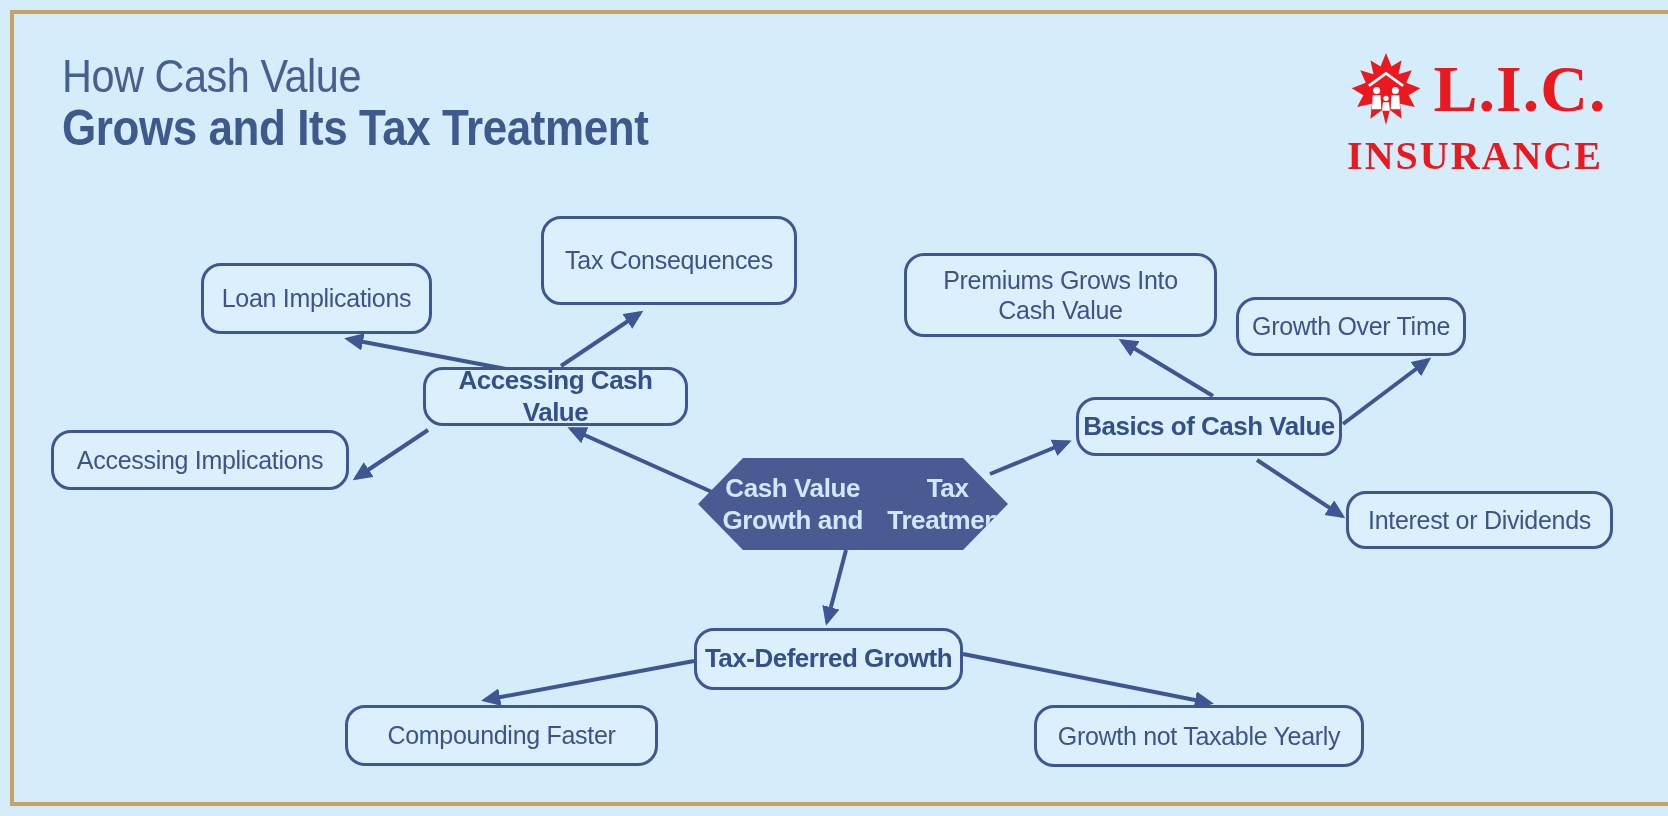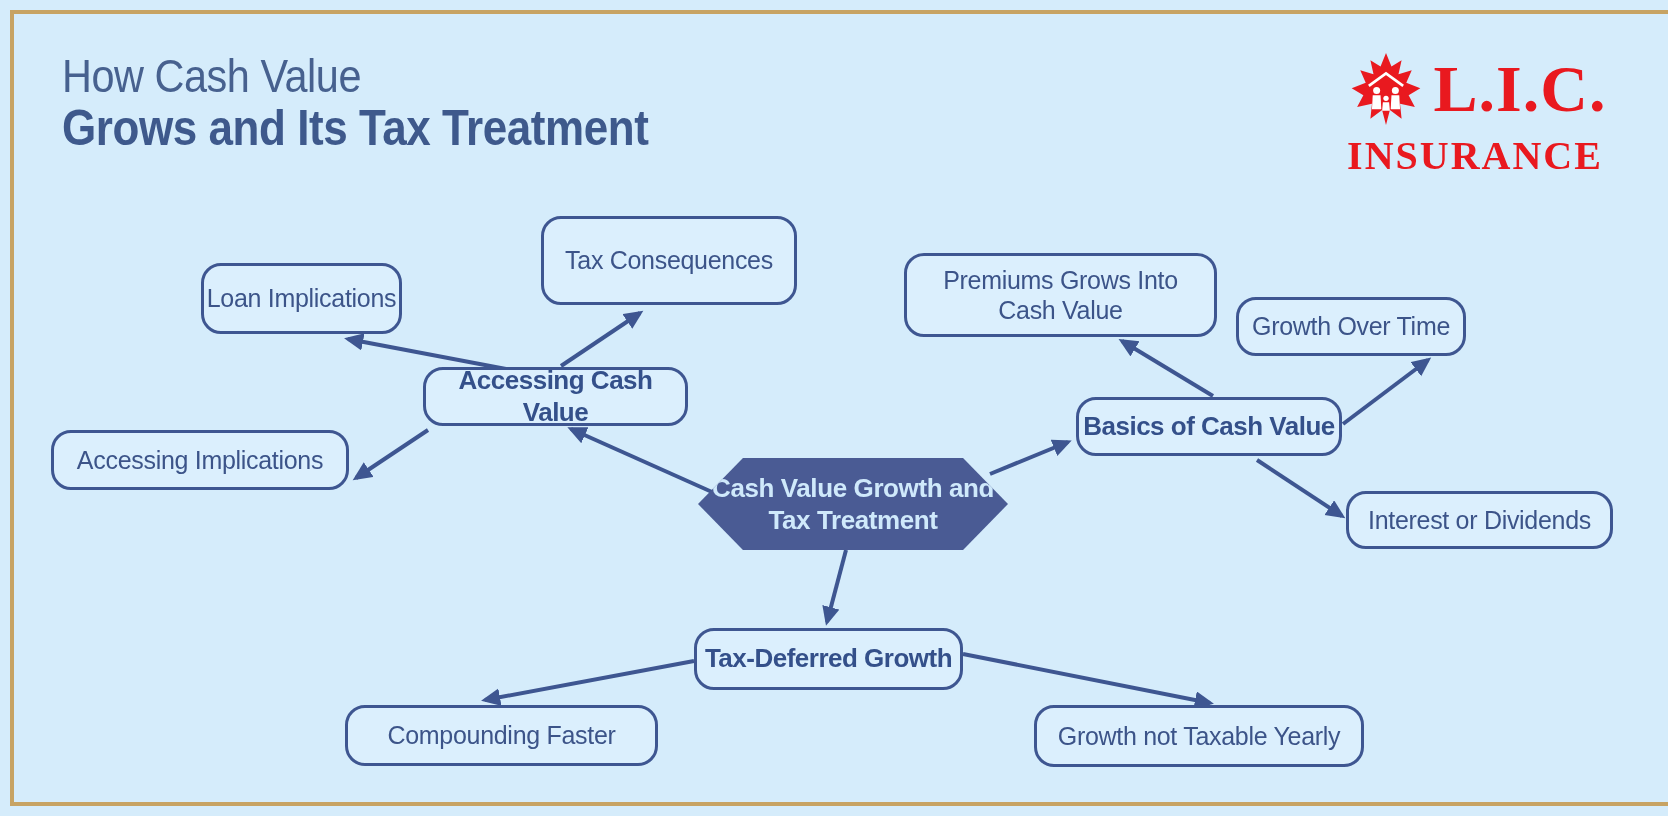--- a/index.html
+++ b/index.html
@@ -42,21 +42,21 @@
     position:absolute;box-sizing:border-box;
     display:flex;flex-direction:column;align-items:center;justify-content:center;
     background:var(--node-fill,#dbeffd);
     border:3px solid var(--accent,#3e5691);
     border-radius:20px;
     color:var(--node-text,#3c5489);
     font-size:25px;letter-spacing:-0.3px;line-height:1.22;text-align:center;
   }
   .node.bold{font-weight:700;font-size:26px;color:var(--node-text-bold,#34508a);letter-spacing:-0.5px;}
   .hexagon{
-    position:absolute;display:flex;flex-direction:column;align-items:center;justify-content:center;
+    position:absolute;display:flex;flex-direction:row;align-items:center;justify-content:center;
     background:var(--hex-fill,#4a5b94);color:var(--hex-text,#cfe9fb);
     clip-path:polygon(0 50%,14.5% 0,85.5% 0,100% 50%,85.5% 100%,14.5% 100%);
     font-size:26px;font-weight:700;line-height:1.25;text-align:center;letter-spacing:-0.4px;
   }
 </style>
 </head>
 <body>
 
 <div class="stage" style="--bg: #d5ecfb; --gold: #c7a363; --title1: #47618f; --title2: #3e598c; --red: #e9191f; --accent: #3e5691; --node-fill: #dbeffd; --node-text: #3c5489; --node-text-bold: #34508a; --hex-fill: #4a5b94; --hex-text: #cfe9fb;">
 
@@ -97,21 +97,21 @@
       <line x1="990" y1="474" x2="1068" y2="442" stroke="#3e5691" stroke-width="4" marker-end="url(#ah)"></line>
       <line x1="1213" y1="396" x2="1122" y2="341" stroke="#3e5691" stroke-width="4" marker-end="url(#ah)"></line>
       <line x1="1343" y1="424" x2="1428" y2="360" stroke="#3e5691" stroke-width="4" marker-end="url(#ah)"></line>
       <line x1="1257" y1="460" x2="1342" y2="516" stroke="#3e5691" stroke-width="4" marker-end="url(#ah)"></line>
       <line x1="846" y1="550" x2="827" y2="622" stroke="#3e5691" stroke-width="4" marker-end="url(#ah)"></line>
       <line x1="694" y1="661" x2="485" y2="700" stroke="#3e5691" stroke-width="4" marker-end="url(#ah)"></line>
       <line x1="963" y1="654" x2="1210" y2="703" stroke="#3e5691" stroke-width="4" marker-end="url(#ah)"></line>
     </svg>
 
   <div>
-      <div class="node" style="left: 201px; top: 263px; width: 201px; height: 71px;">
+      <div class="node" style="left: 201px; top: 263px; width: 231px; height: 71px;">
         <div>Loan Implications</div>
       </div>
       <div class="node" style="left: 541px; top: 216px; width: 256px; height: 89px;">
         <div>Tax Consequences</div>
       </div>
       <div class="node" style="left: 51px; top: 430px; width: 298px; height: 60px;">
         <div>Accessing Implications</div>
       </div>
       <div class="node bold" style="left: 423px; top: 367px; width: 265px; height: 59px;">
         <div>Accessing Cash Value</div>

